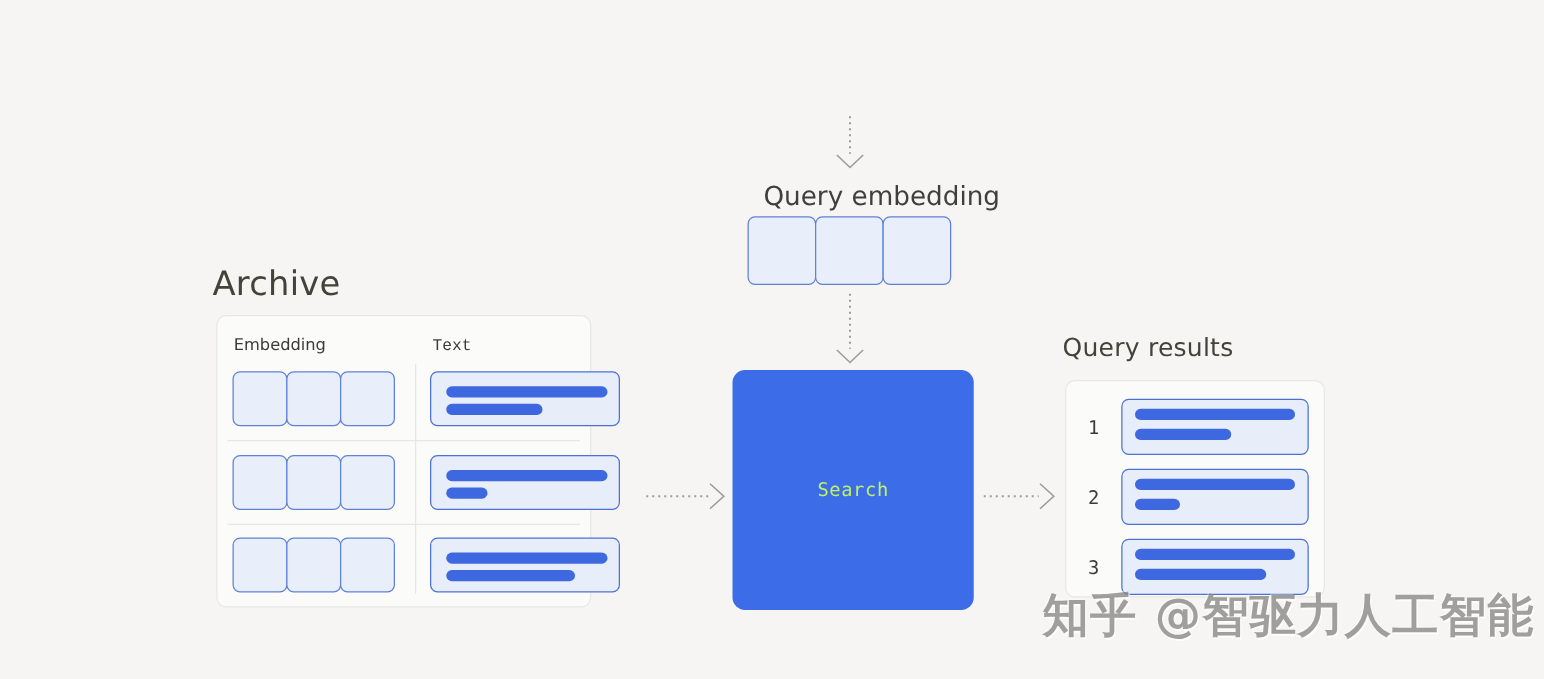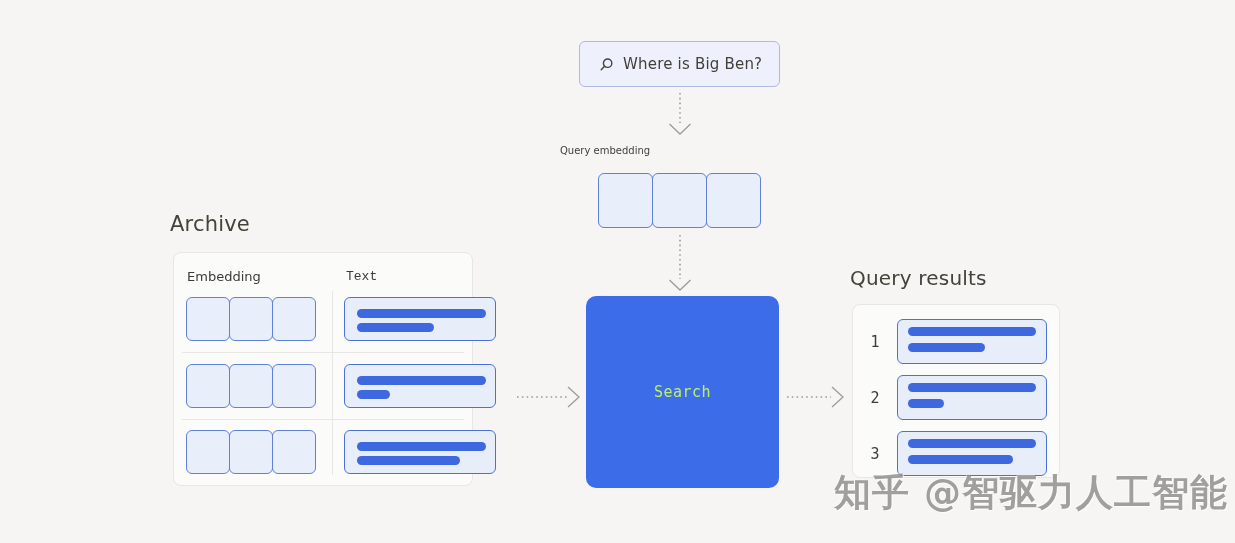--- a/index.html
+++ b/index.html
@@ -15,22 +15,22 @@
   .canvas{position:relative;width:1235px;height:543px;background:var(--page-bg);overflow:hidden;}
   .abs{position:absolute;}
 
   
   .query-box{left:579px;top:41px;width:201px;height:46px;background:var(--query-fill);
     border:1px solid var(--query-border);border-radius:6px;display:flex;align-items:center;
     padding-left:19px;gap:9px;box-sizing:border-box;}
   .query-text{font-size:15px;color:var(--text);letter-spacing:.2px;}
 
   
-  .qe-label{left:560px;top:145px;width:240px;text-align:left;font-size:10px;color:var(--text);}
-  .section-title{font-size:21px;color:#444339;letter-spacing:.2px;}
+  .qe-label{left:560px;top:145px;width:240px;text-align:right;font-size:21px;color:var(--text);}
+  .section-title{font-size:27px;color:#444339;letter-spacing:.2px;}
   .archive-title{left:170px;top:212px;}
   .results-title{left:850px;top:266px;font-size:20px;}
 
   
   .cells{display:flex;}
   .cell{background:var(--cell-fill);border:1px solid var(--cell-border);border-radius:6px;box-sizing:border-box;}
   .cell + .cell{margin-left:-1px;}
   .qe-cells{left:598px;top:173px;}
   .qe-cells .cell{width:55px;height:55px;}
 
@@ -75,27 +75,20 @@
   
   .watermark{left:822px;top:468px;width:400px;font-size:37px;font-weight:700;color:var(--watermark);
     opacity:.8;text-shadow:1px 1px 0 rgba(255,255,255,.95),-1px -1px 0 rgba(255,255,255,.45);
     letter-spacing:1px;white-space:nowrap;z-index:5;margin-left:12px;}
 </style>
 </head>
 <body>
 
 <div class="canvas">
 
-  <div class="abs query-box">
-    <svg width="15" height="15" viewBox="0 0 15 15">
-      <circle cx="8.6" cy="6.2" r="4.2" fill="none" stroke="#45443f" stroke-width="1.4"></circle>
-      <line x1="5.6" y1="9.2" x2="2.2" y2="12.8" stroke="#45443f" stroke-width="1.4" stroke-linecap="round"></line>
-    </svg>
-    <span class="query-text">Where is Big Ben?</span>
-  </div>
 
   <svg class="abs arrow" style="left:668px;top:92px;" width="24" height="44" viewBox="0 0 24 44">
     <line x1="12" y1="1" x2="12" y2="31"></line>
     <polyline points="1.5,32 12,42 22.5,32"></polyline>
   </svg>
 
   <div class="abs qe-label">Query embedding</div>
   <div class="abs cells qe-cells">
     <div class="cell"></div>
     <div class="cell"></div>

